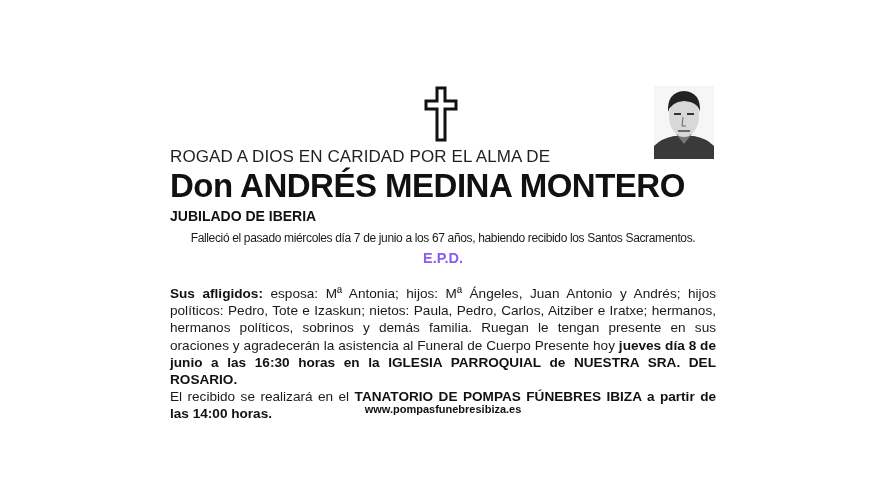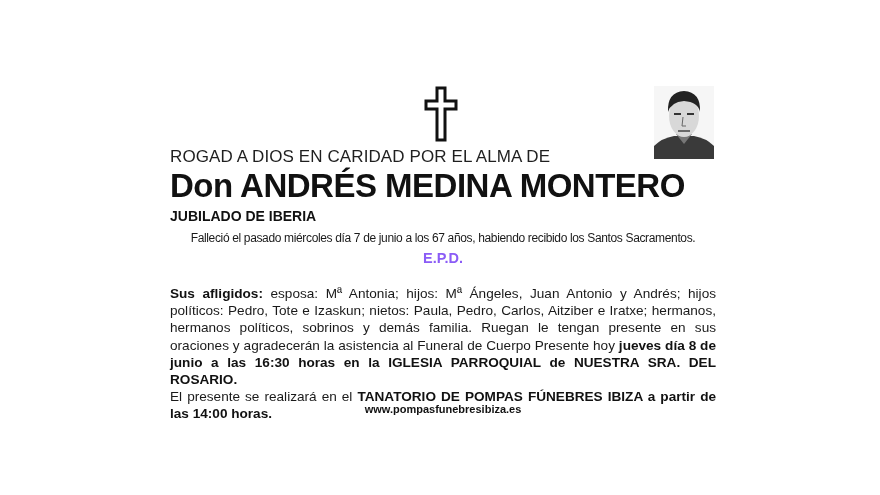--- a/index.html
+++ b/index.html
@@ -39,16 +39,16 @@
 </div>
 
 <div class="pray">ROGAD A DIOS EN CARIDAD POR EL ALMA DE</div>
 <div class="name">Don ANDRÉS MEDINA MONTERO</div>
 <div class="job">JUBILADO DE IBERIA</div>
 <div class="died">Falleció el pasado miércoles día 7 de junio a los 67 años, habiendo recibido los Santos Sacramentos.</div>
 <div class="epd">E.P.D.</div>
 
 <div class="body-text">
   <b>Sus afligidos:</b><span> esposa: Mª Antonia; hijos: Mª Ángeles, Juan Antonio y Andrés; hijos políticos: Pedro, Tote e Izaskun; nietos: Paula, Pedro, Carlos, Aitziber e Iratxe; hermanos, hermanos políticos, sobrinos y demás familia. Ruegan le tengan presente en sus oraciones y agradecerán la asistencia al Funeral de Cuerpo Presente hoy </span><b>jueves día 8 de junio a las 16:30 horas en la IGLESIA PARROQUIAL de NUESTRA SRA. DEL ROSARIO.</b><br>
-  <span>El presente se realizará en el </span><b>TANATORIO DE POMPAS FÚNEBRES IBIZA a partir de las 14:00 horas.</b>
+  <span>El recibido se realizará en el </span><b>TANATORIO DE POMPAS FÚNEBRES IBIZA a partir de las 14:00 horas.</b>
 </div>
 
 <div class="web">www.pompasfunebresibiza.es</div>
 
 </body></html>

